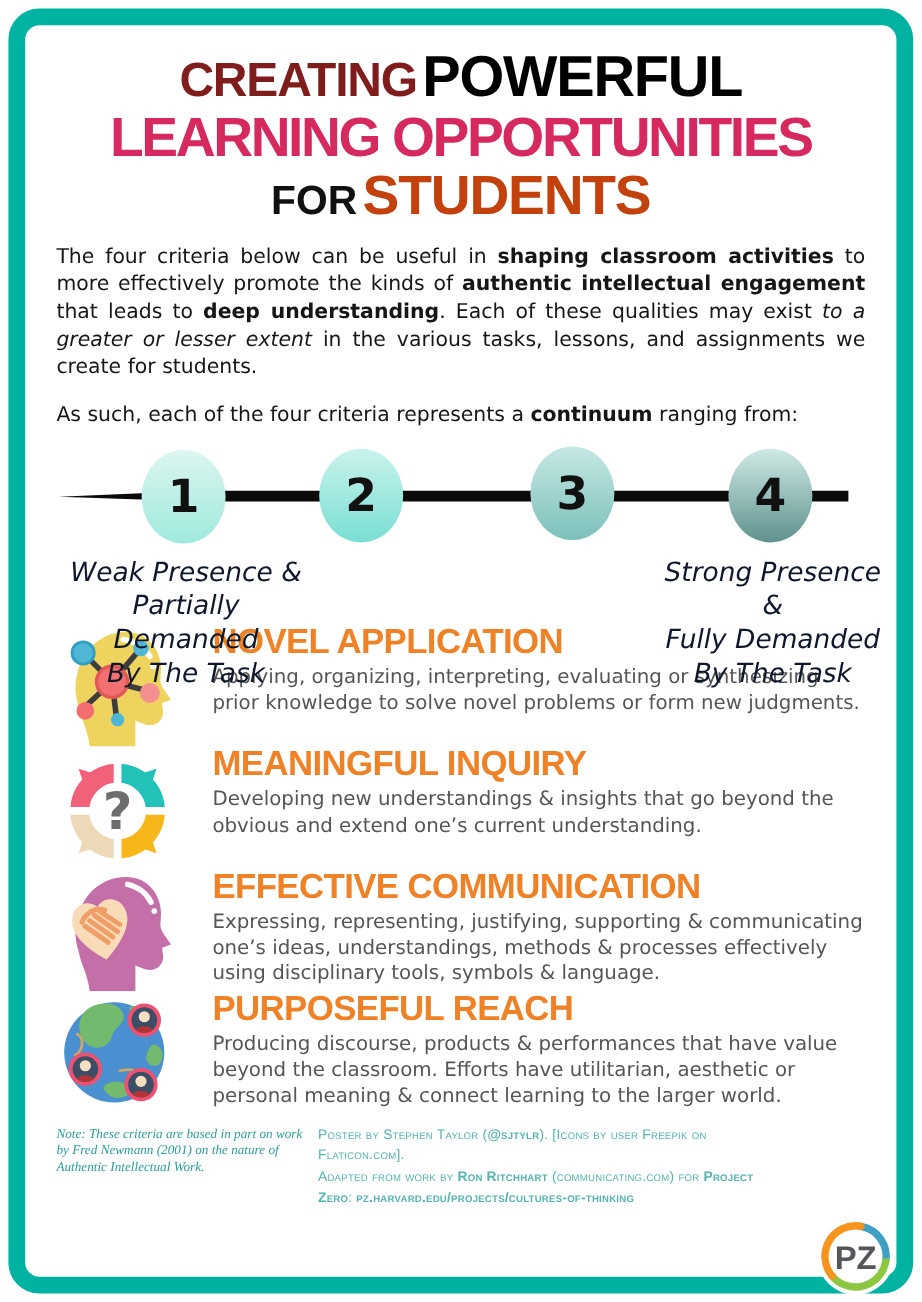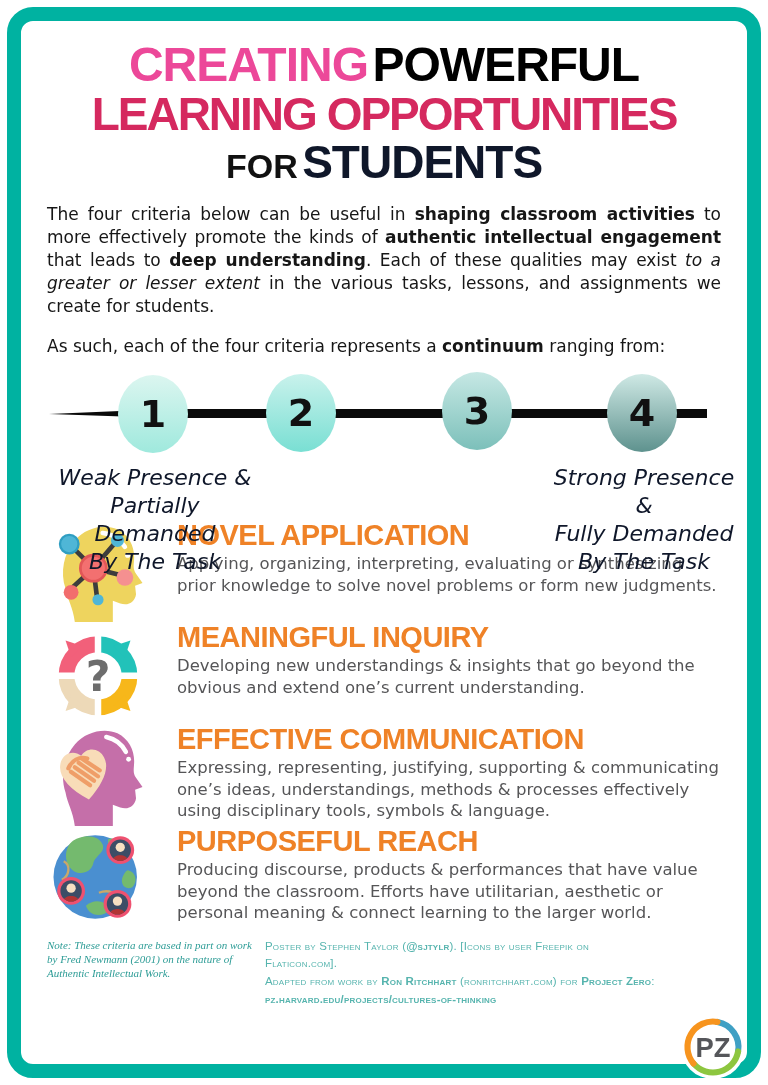--- a/index.html
+++ b/index.html
@@ -8,25 +8,25 @@
 
   .frame{position:absolute;left:7px;top:7px;right:7px;bottom:7px;
          border:14px solid #00b2a1;border-radius:26px;box-sizing:border-box;
          background:#ffffff;overflow:hidden;}
   .content{padding:12px 26px 0 26px;}
 
   
   .title{font-family:"Liberation Sans",sans-serif;font-weight:700;text-align:center;
          margin-top:8px;line-height:1;}
   .title .row{display:block;margin-top:2px;}
-  .t-black-sm{font-size:48px;color:#ec4899;letter-spacing:-1px;}
+  .t-black-sm{font-size:40px;color:#7f1d1d;letter-spacing:-1px;}
   .t-blue-lg{font-size:48px;color:#000000;letter-spacing:-1px;}
   .t-pink{font-size:46px;color:#d5295f;letter-spacing:-2px;}
   .t-black-xs{font-size:34px;color:#111;letter-spacing:0;}
-  .t-blue-md{font-size:46px;color:#0f172a;letter-spacing:-1px;}
+  .t-blue-md{font-size:46px;color:#c2410c;letter-spacing:-1px;}
 
   
   .intro{margin:18px 0 0 0;font-size:17px;line-height:1.36;color:#161616;
          text-align:justify;}
   .lead{margin:17px 0 0 0;font-size:17px;color:#161616;text-align:left;}
 
   
   .continuum{position:relative;margin-top:12px;height:152px;}
   .continuum svg{display:block;}
   .cont-num{font-family:"DejaVu Sans",sans-serif;font-weight:bold;font-size:38px;fill:#111;}
@@ -238,21 +238,21 @@
       <div class="crit-text">
         <div class="crit-title">PURPOSEFUL REACH</div>
         <div class="crit-desc">Producing discourse, products &amp; performances that have value beyond the classroom. Efforts have utilitarian, aesthetic or personal meaning &amp; connect learning to the larger world.</div>
       </div>
     </section>
 
     <footer class="footer">
       <div class="note">Note: These criteria are based in part on work by Fred Newmann (2001) on the nature of Authentic Intellectual Work.</div>
       <div class="credits">
         <div><span>Poster by Stephen Taylor (</span><span class="b" style="font-weight: bold;">@sjtylr</span><span>). [Icons by user Freepik on Flaticon.com].</span></div>
-        <div><span>Adapted from work by </span><span class="b" style="font-weight: bold;">Ron Ritchhart</span><span> (ronritchhart.com) for </span><span class="b" style="font-weight: bold;">Project Zero</span><span>:  </span><span class="b" style="font-weight: bold;">pz.harvard.edu/projects/cultures-of-thinking</span></div>
+        <div><span>Adapted from work by </span><span class="b" style="font-weight: bold;">Ron Ritchhart</span><span> (communicating.com) for </span><span class="b" style="font-weight: bold;">Project Zero</span><span>:  </span><span class="b" style="font-weight: bold;">pz.harvard.edu/projects/cultures-of-thinking</span></div>
       </div>
     </footer>
 
   </div>
 </div>
 
 <div class="pz-logo">
   <svg viewBox="0 0 70 70">
     <circle cx="35" cy="35" r="34" fill="#ffffff"></circle>
     <g fill="none" stroke-width="6.5" stroke-linecap="round">

